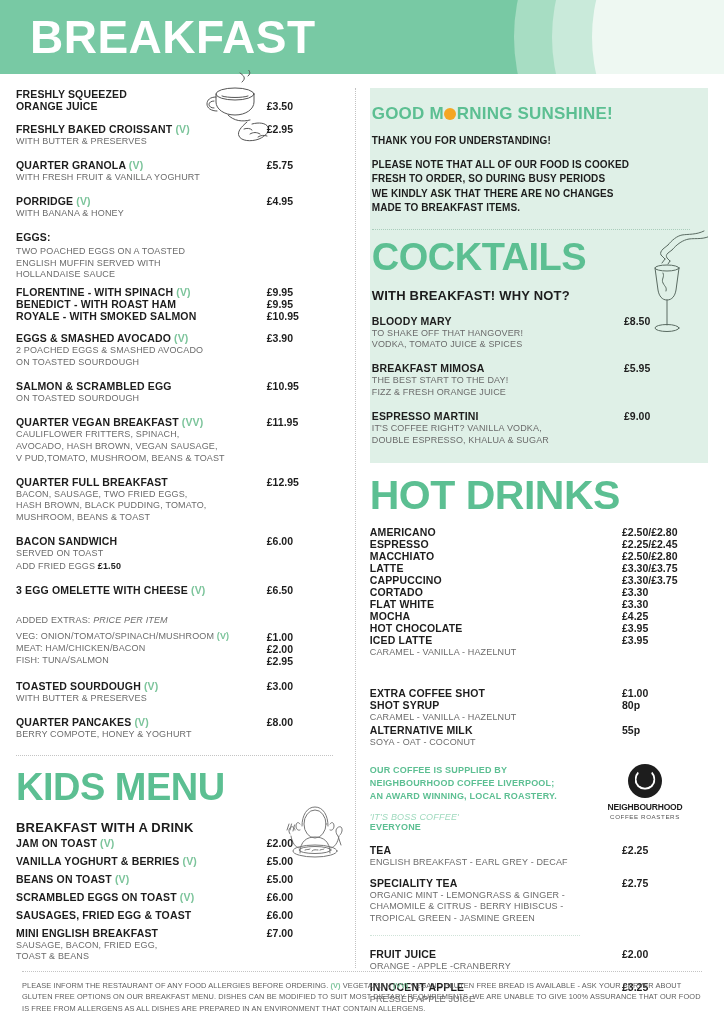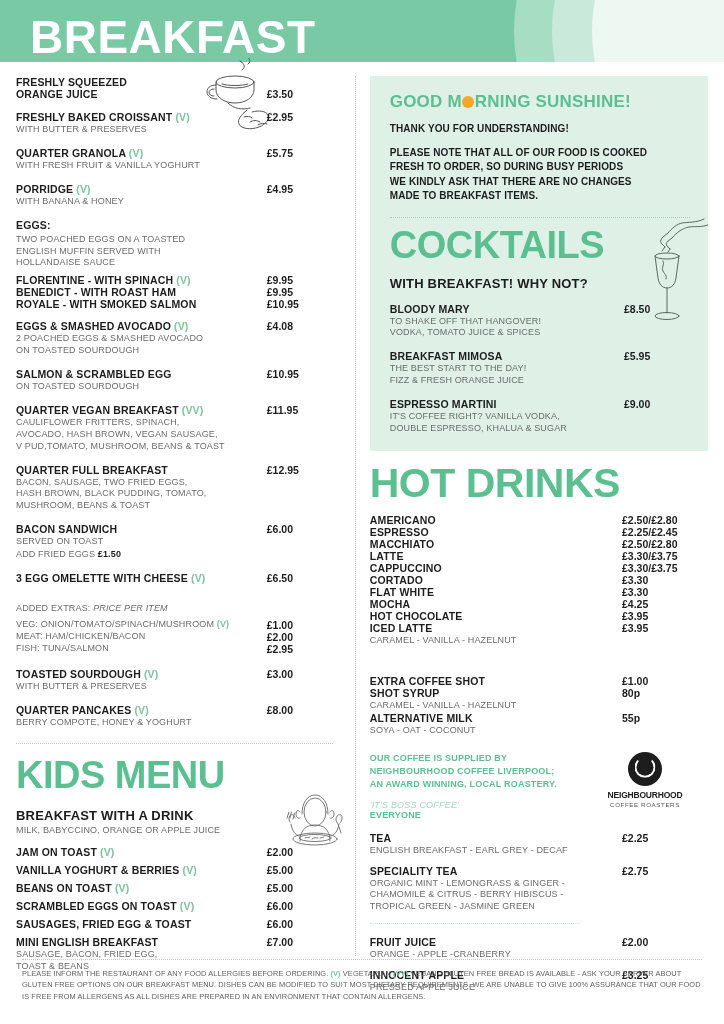--- a/index.html
+++ b/index.html
@@ -8,21 +8,21 @@
     background: #ffffff;
     font-family: "Liberation Sans", sans-serif;
     color: #1d1d1d;
     overflow: hidden;
     position: relative;
   }
 
   
   .header {
     position: relative;
-    height: 62px;
+    height: 74px;
     background: #78c9a4;
     overflow: hidden;
   }
   .header .arc {
     position: absolute;
     border-radius: 50%;
     top: 50%;
     transform: translateY(-50%);
   }
   .arc1 { width: 300px; height: 330px; right: -90px; background: #a7ddc3; }
@@ -119,21 +119,21 @@
     font-size: 13px;
     font-weight: 700;
     letter-spacing: 0.2px;
     text-transform: uppercase;
     margin-bottom: 2px;
   }
 
   
   .notice {
     background: #dff0e7;
-    padding: 16px 18px 14px 20px;
+    padding: 16px 18px 14px 2px;
     position: relative;
     overflow: hidden;
   }
   .notice h2 {
     color: #5cbf92;
     font-size: 17px;
     font-weight: 700;
     letter-spacing: 0.2px;
     margin-bottom: 10px;
   }
@@ -279,21 +279,21 @@
         </div>
         <div class="subrow">
           <div class="name">ROYALE - WITH SMOKED SALMON</div>
           <div class="price price-col">£10.95</div>
         </div>
       </div>
 
       <div class="item">
         <div class="row">
           <div class="name"><span>EGGS &amp; SMASHED AVOCADO</span> <span class="veg">(V)</span></div>
-          <div class="price price-col">£4.08</div>
+          <div class="price price-col">£3.90</div>
         </div>
         <div class="desc" style="white-space:pre-line">2 POACHED EGGS &amp; SMASHED AVOCADO
 ON TOASTED SOURDOUGH</div>
       </div>
 
       <div class="item">
         <div class="row">
           <div class="name">SALMON &amp; SCRAMBLED EGG</div>
           <div class="price price-col">£10.95</div>
         </div>
@@ -382,21 +382,20 @@
               <path d="M16 30l1.5-6"></path>
               <path d="M19 31l1.5-6"></path>
             <path d="M66 35c2-2 3-6 1-8-2-1-5 1-5 4 0 2 1 4 2 5l3 9"></path>
             <ellipse cx="41" cy="51" rx="22" ry="6"></ellipse>
             <ellipse cx="41" cy="50" rx="16" ry="3.5"></ellipse>
             <path d="M31 50c2-1 4 0 5-1M38 51c2-2 4-1 6-1M46 50c2-1 3 0 4-1"></path>
           </svg>
         </div>
         <div class="section-title">KIDS MENU</div>
         <div class="sub-head">BREAKFAST WITH A DRINK</div>
-        <div class="desc" style="max-width:260px; margin-bottom:10px;">MILK, BABYCCINO, ORANGE OR APPLE JUICE</div>
 
         <div class="item tight">
           <div class="row">
             <div class="name"><span>JAM ON TOAST</span> <span class="veg">(V)</span></div>
             <div class="price price-col">£2.00</div>
           </div>
         </div>
         <div class="item tight">
           <div class="row">
             <div class="name"><span>VANILLA YOGHURT &amp; BERRIES</span> <span class="veg">(V)</span></div>

